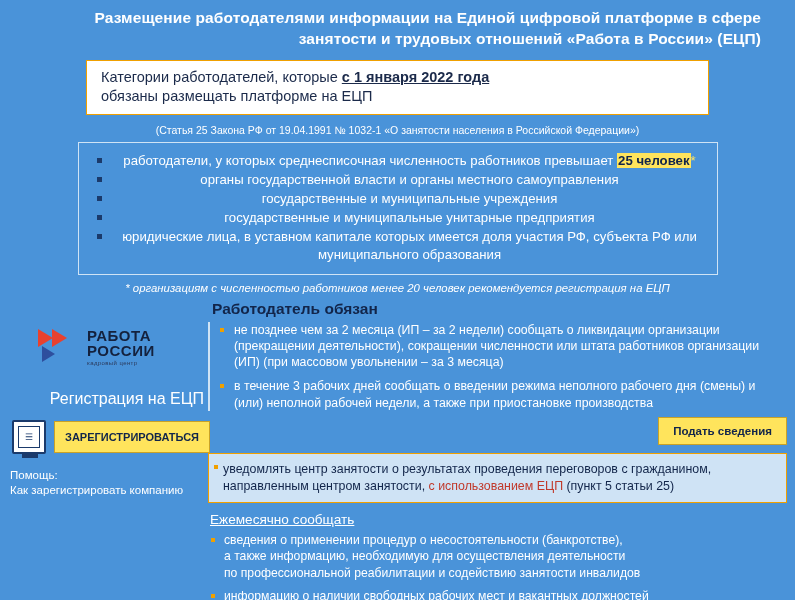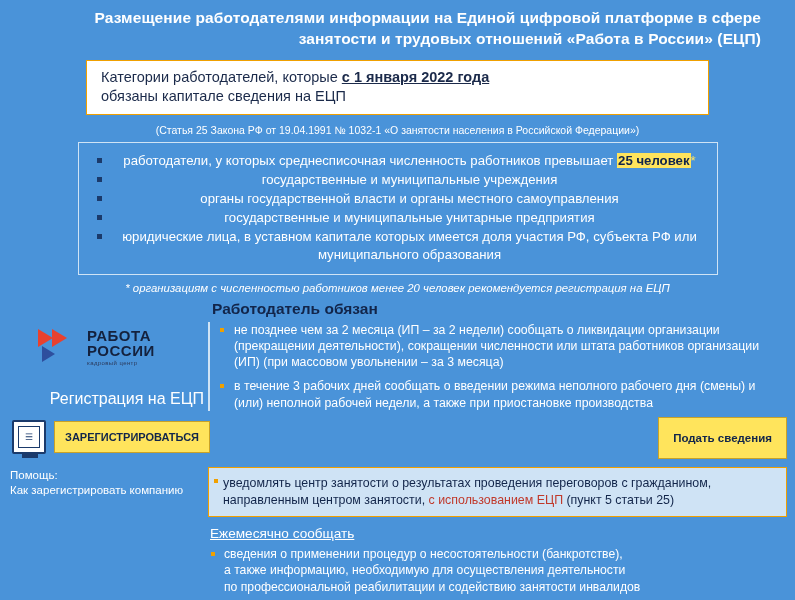--- a/index.html
+++ b/index.html
@@ -172,21 +172,21 @@
     line-height:1.32;
     padding-left:16px;
     margin-bottom:8px;
   }
   ul.rlist li:before {
     content:"";
     position:absolute; left:2px; top:6px;
     width:4px;height:4px;background:#f0a000;
   }
   .act-row { display:flex; justify-content:flex-end; margin-top:-2px;}
-  .btn-wide { padding:14px 14px; font-size:11.5px; }
+  .btn-wide { padding:7px 14px; font-size:11.5px; }
   .noticebox {
     margin-top:8px;
     background:#cfe3f5;
     border:1px solid #f0a000;
     padding:7px 9px 8px 14px;
     color:#12254a;
     font-size:12.4px;
     line-height:1.35;
     position:relative;
   }
@@ -218,30 +218,30 @@
 </style>
 </head>
 <body>
 
 <div class="page">
 
   <div class="title">Размещение работодателями информации на Единой цифровой платформе в сфере занятости и трудовых отношений «Работа в России» (ЕЦП)</div>
 
   <div class="banner">
     <span>Категории работодателей, которые </span><span class="u">с 1 января 2022 года</span><br>
-    <span>обязаны капитале сведения  на ЕЦП</span>
+    <span>обязаны размещать платформе  на ЕЦП</span>
   </div>
 
   <div class="lawnote">(Статья 25 Закона РФ от 19.04.1991 № 1032-1 «О занятости населения в Российской Федерации»)</div>
 
   <div class="listbox">
     <ul>
       <li><span>работодатели, у которых среднесписочная численность работников превышает </span><span class="hl-yellow">25 человек</span><span class="star">*</span></li>
+      <li><span>органы государственной власти и органы местного самоуправления</span></li>
       <li><span>государственные и муниципальные учреждения</span></li>
-      <li><span>органы государственной власти и органы местного самоуправления</span></li>
       <li><span>государственные и муниципальные унитарные предприятия</span></li>
       <li><span>юридические лица, в уставном капитале которых имеется доля участия РФ, субъекта РФ или муниципального образования</span></li>
     </ul>
   </div>
 
   <div class="footnote">* организациям с численностью работников  менее 20 человек рекомендуется регистрация на ЕЦП</div>
 
   <div class="main">
 
     <div class="left">

